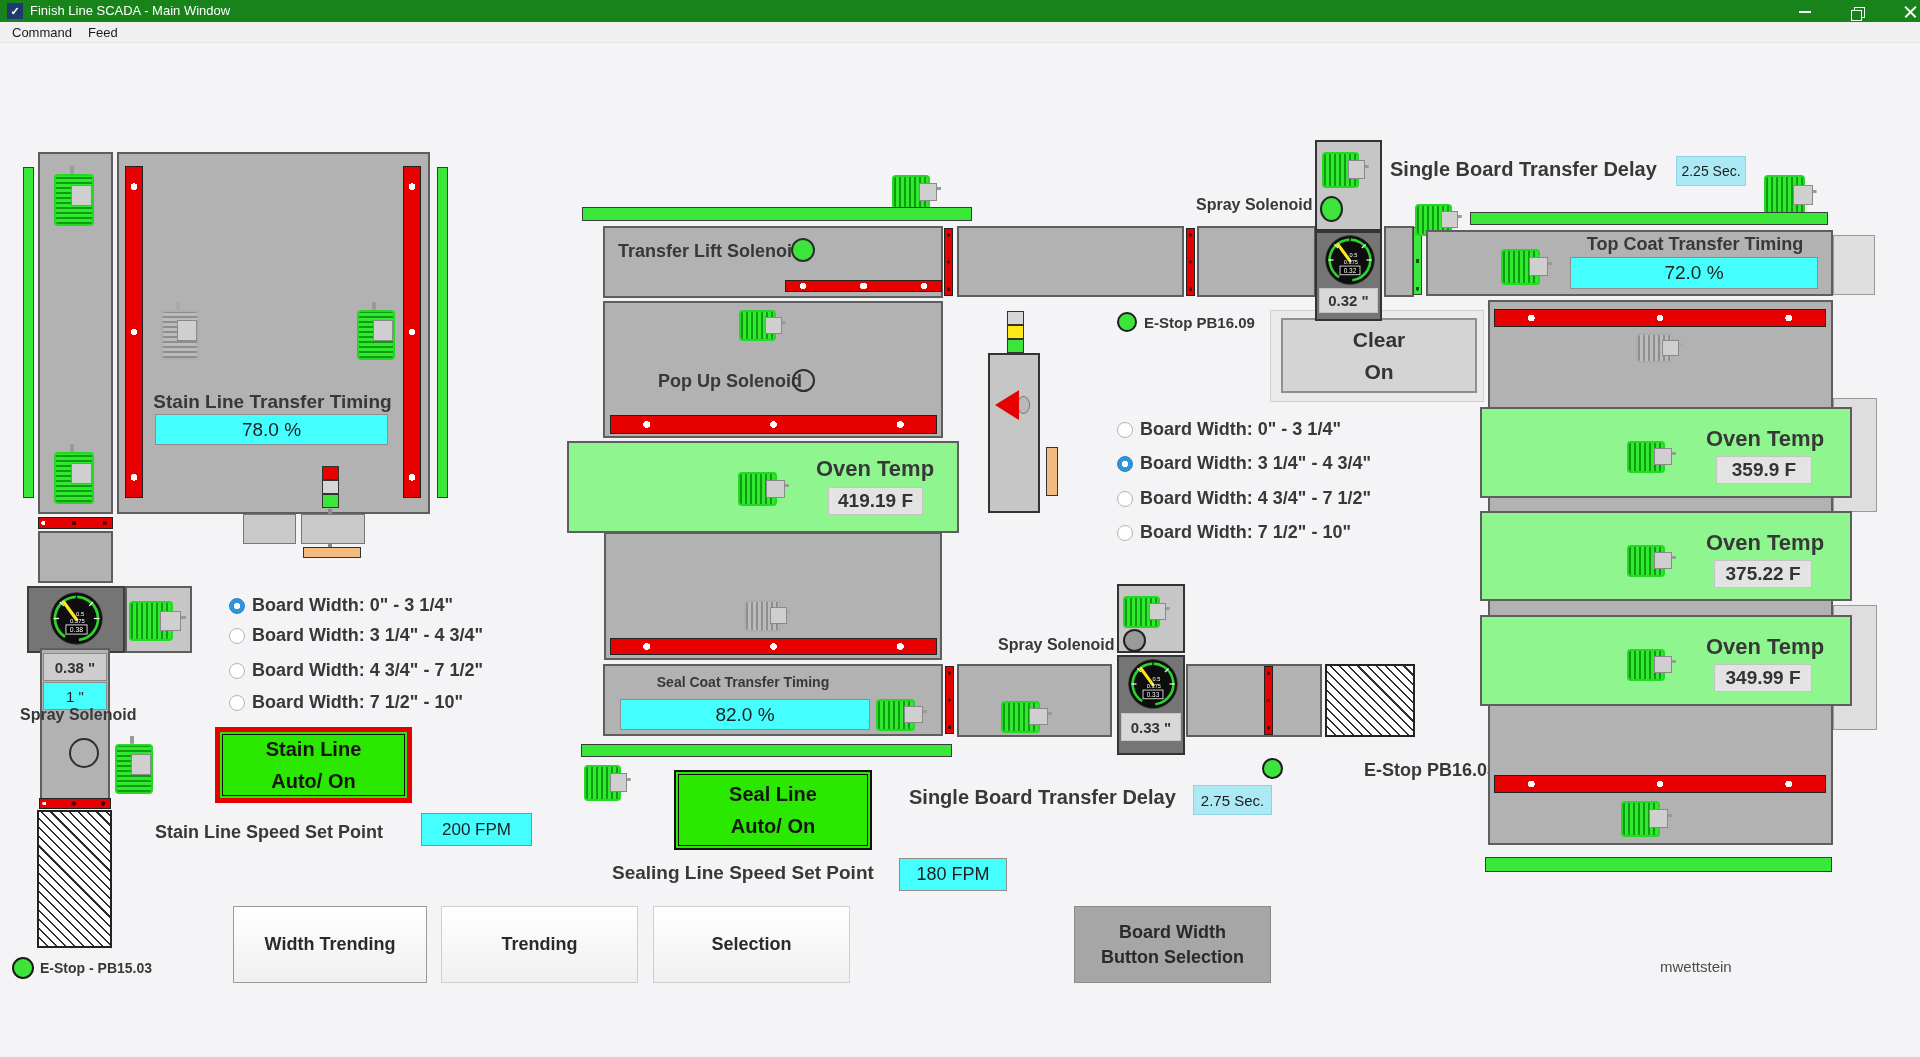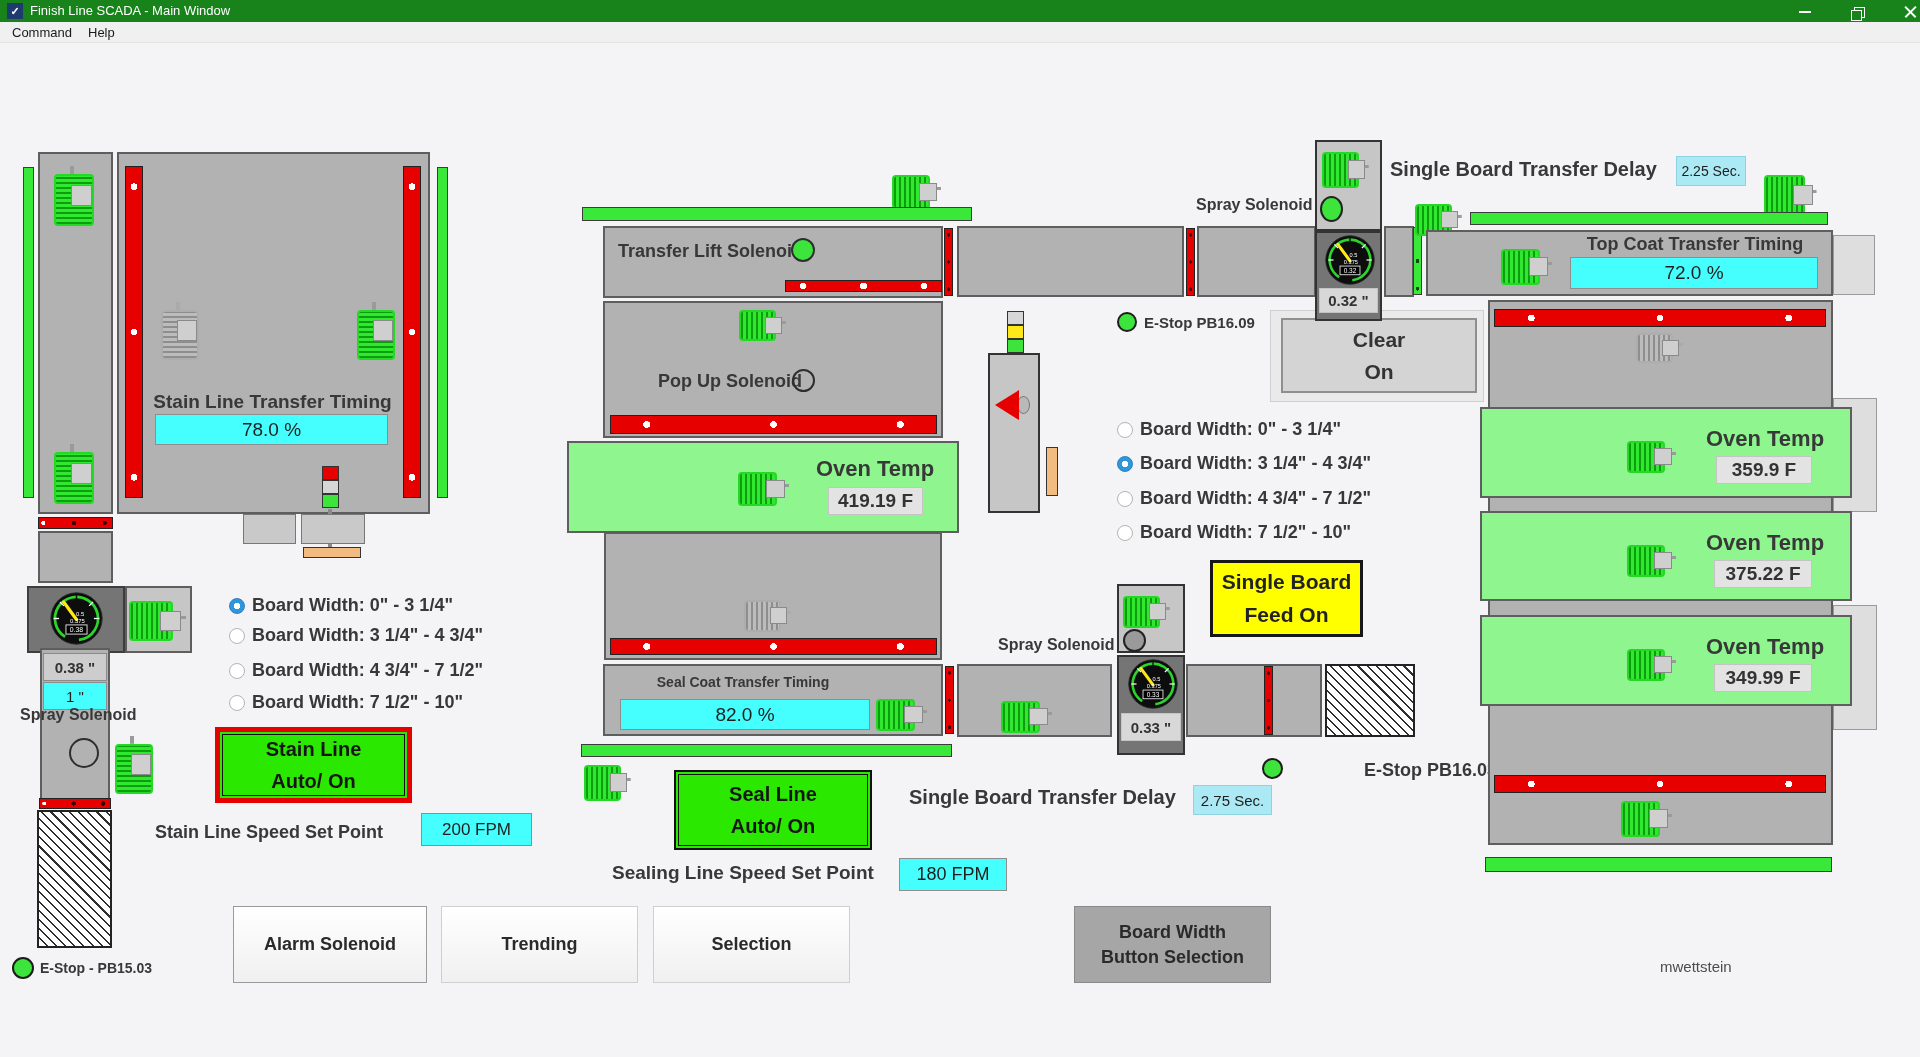--- a/index.html
+++ b/index.html
@@ -69,21 +69,21 @@
 
   <div id="titlebar">
     <div class="p" style="left:7px;top:3px;width:16px;height:16px;background:#1e3a6e;color:#fff;font-size:11px;font-weight:bold;text-align:center;line-height:16px">✓</div>
     <div class="ttxt">Finish Line SCADA - Main Window</div>
     <div class="winbtn wb-min" style="left:1785px"></div>
     <div class="winbtn wb-max" style="left:1838px"></div>
     <div class="winbtn wb-close" style="left:1890px"></div>
   </div>
   <div id="menubar">
     <div class="menuitem" style="left:12px">Command</div>
-    <div class="menuitem" style="left:88px">Help</div>
+    <div class="menuitem" style="left:88px">Feed</div>
   </div>
 
   <div class="gbar" style="left:23px;top:167px;width:11px;height:331px"></div>
   <div class="panel" style="left:38px;top:152px;width:75px;height:362px"></div>
   <div class="mv" style="left:50px;top:166px;width:44px;height:58px"></div>
   <div class="mv" style="left:50px;top:444px;width:44px;height:58px"></div>
 
   <div class="panel" style="left:117px;top:152px;width:313px;height:362px"></div>
   <div class="rbv" style="left:125px;top:166px;width:18px;height:332px"></div>
   <div class="rbv" style="left:403px;top:166px;width:18px;height:332px"></div>
@@ -154,21 +154,21 @@
 
   <div class="autobtn" style="left:215px;top:727px;width:197px;height:76px;border:5px solid #e60000">
     <div class="inner"></div>
     <span>Stain Line</span>
     <span>Auto/ On</span>
   </div>
   <div class="lbl" style="left:155px;top:822px;font-size:18px">Stain Line Speed Set Point</div>
   <div class="cy" style="left:421px;top:813px;width:111px;height:33px;font-size:17px">200 FPM</div>
 
   <div class="navbtn" style="left:233px;top:906px;width:194px;height:77px;border-color:#9a9a9a">
-      <span>Alarm Solenoid</span>
+      <span>Width Trending</span>
     </div>
   <div class="navbtn" style="left:441px;top:906px;width:197px;height:77px">
       <span>Trending</span>
     </div>
   <div class="navbtn" style="left:653px;top:906px;width:197px;height:77px">
       <span>Selection</span>
     </div>
   <div class="navbtn" style="left:1074px;top:906px;width:197px;height:77px;background:#a6a6a6;border-color:#8a8a8a">
     <span>Board Width</span>
       <span>Button Selection</span>
@@ -338,20 +338,16 @@
   </div>
   <div class="radiorow" style="left:1117px;top:488px">
     <span class="radio"></span>
     <span class="rlabel">Board Width: 4 3/4" -  7 1/2"</span>
   </div>
   <div class="radiorow" style="left:1117px;top:522px">
     <span class="radio"></span>
     <span class="rlabel">Board Width: 7 1/2" -  10"</span>
   </div>
 
-  <div class="p ctr" style="left:1210px;top:560px;width:153px;height:77px;background:#ffff00;border:3px solid #161616;flex-direction:column;font-weight:bold;font-size:21px;color:#222;line-height:1.55">
-    <span>Single Board</span>
-    <span>Feed On</span>
-  </div>
 
   <div class="p" style="left:1660px;top:958px;font-size:15px;color:#4c4c4c">mwettstein</div>
 
 </div>
 
 </body></html>

